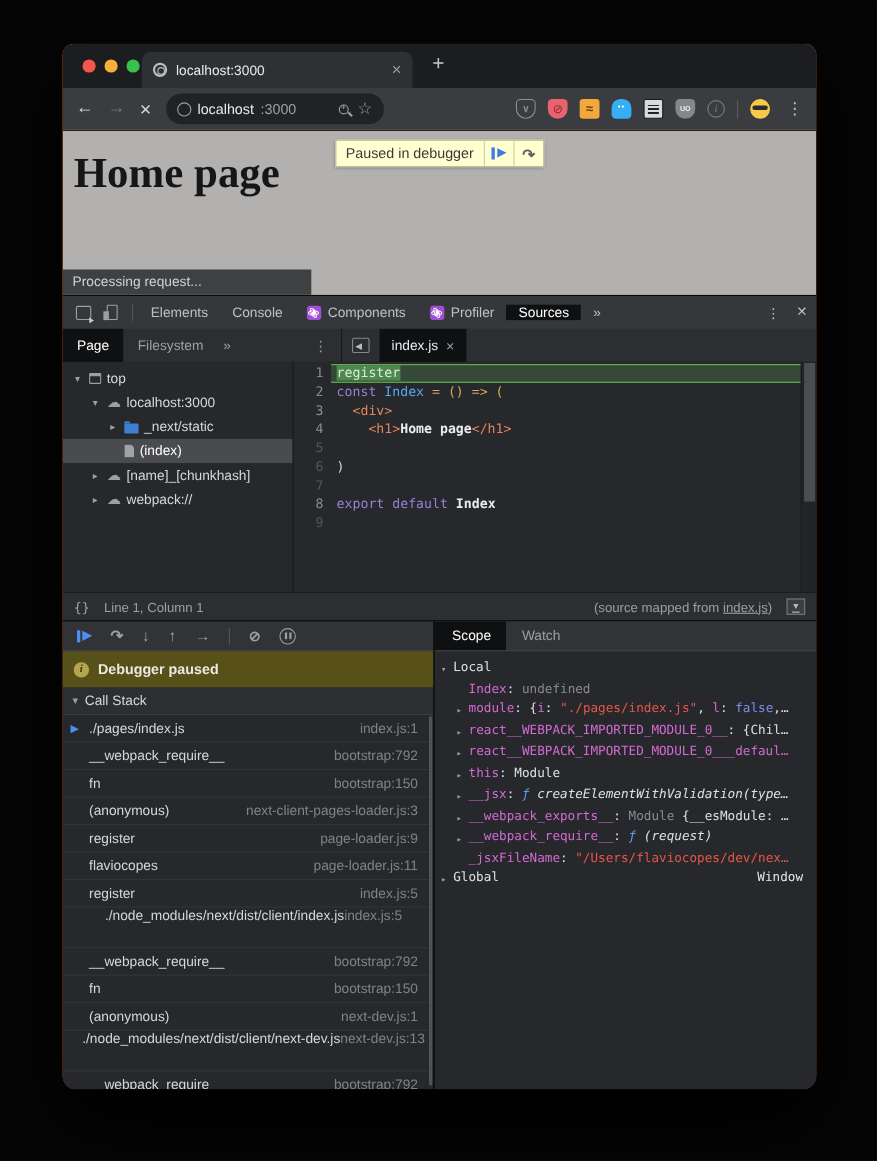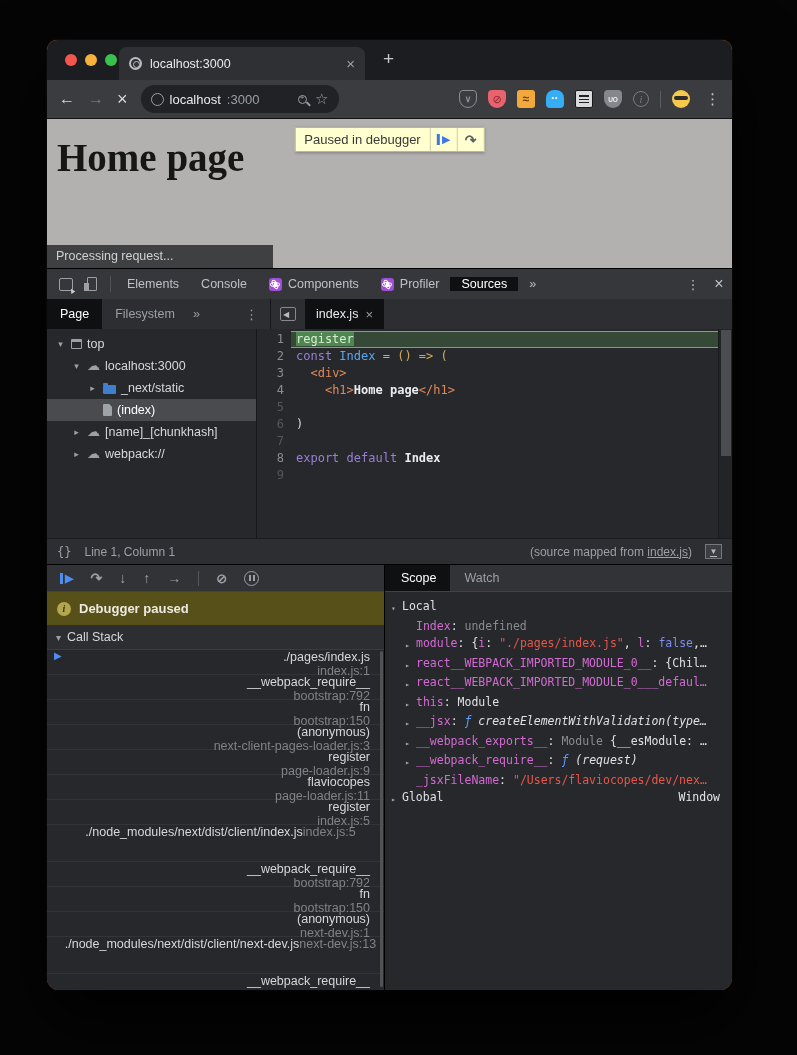--- a/index.html
+++ b/index.html
@@ -1,18 +1,18 @@
 <!DOCTYPE html>
 <html><head>
 <meta charset="utf-8">
 <style>
   * { margin:0; padding:0; box-sizing:border-box; }
   html,body { width:797px; height:1055px; background:#050505; overflow:hidden;
     font-family:"Liberation Sans", sans-serif; -webkit-font-smoothing:antialiased; }
-  .window { position:absolute; left:47px; top:40px; width:685px; height:950px;
+  .window { position:absolute; left:57px; top:40px; width:685px; height:950px;
     border-radius:10px 10px 12px 12px; overflow:hidden; background:#f97316;
     box-shadow:0 28px 70px rgba(0,0,0,.95), 0 0 0 1px rgba(255,255,255,.04); }
 
   
   .titlebar { position:relative; height:40px; background:#1c1d20; }
   .tl { position:absolute; top:14px; width:12px; height:12px; border-radius:50%; }
   .tl.red{ left:18px; background:#f4554d; } .tl.yel{ left:38px; background:#f6b03c; } .tl.grn{ left:58px; background:#39c14d; }
   .btab { position:absolute; left:72px; top:7px; height:33px; width:246px; background:#2e3034;
     border-radius:8px 8px 0 0; display:flex; align-items:center; padding:0 10px; gap:8px; }
   .favicon { width:13px; height:13px; border:2px solid #b9bcc1; border-radius:50%; position:relative; flex:none;}
@@ -86,21 +86,21 @@
   .dt-tab.active { background:#0f1011; color:#fff; }
   .react-icon { width:13px; height:13px; border-radius:3px; flex:none;
     background:radial-gradient(circle at center, #fff 1.5px, #a14fd6 1.8px); position:relative; }
   .react-icon::before, .react-icon::after { content:""; position:absolute; left:1.5px; top:4.5px; width:8px; height:3px; border:1px solid #fff; border-radius:50%; }
   .react-icon::after { transform:rotate(62deg); }
   .dt-spacer { flex:1; }
   .dt-menu, .dt-close { width:26px; display:flex; align-items:center; justify-content:center; color:#bdc1c6; }
   .dt-close { font-size:16px; }
 
   .dt-sub { height:30px; flex:none; display:flex; background:#2c2e31; }
-  .dt-sub-left { width:224px; flex:none; display:flex; align-items:center; border-right:1px solid #161719; }
+  .dt-sub-left { width:254px; flex:none; display:flex; align-items:center; border-right:1px solid #161719; }
   .sub-tab { height:100%; display:flex; align-items:center; padding:0 13px; color:#9aa0a6; }
   .sub-tab.active { background:#0f1011; color:#fff; }
   .sub-chev { color:#9aa0a6; padding:0 5px; }
   .sub-dots { margin-left:auto; color:#9aa0a6; padding:0 12px; font-size:13px; }
   .dt-sub-right { flex:1; display:flex; align-items:center; }
   .hidenav { width:16px; height:14px; border:1px solid #85888c; border-radius:2px; margin:0 9px; display:flex; align-items:center; color:#b8bbbe; font-size:8px; }
   .hidenav::before { content:"◀"; margin-left:2px; }
   .file-tab { height:100%; display:flex; align-items:center; gap:7px; padding:0 11px; background:#0f1011; color:#e8eaed; }
   .file-tab .x { color:#9aa0a6; font-size:13px; }
 
@@ -149,21 +149,21 @@
   .di-deactivate-breakpoints::before{content:"⊘"; font-size:13px;}
   .di-pause-on-exceptions { width:15px; height:15px; border:1.5px solid #9aa0a6; border-radius:50%; display:flex; align-items:center; justify-content:center; gap:2px; }
   .di-pause-on-exceptions::before, .di-pause-on-exceptions::after { content:""; width:2px; height:6px; background:#9aa0a6; }
   .dsep { width:1px; height:15px; background:#54565a; }
   .paused-msg { height:33px; background:#575019; display:flex; align-items:center; gap:8px; padding:0 10px; }
   .info-dot { width:14px; height:14px; border-radius:50%; background:#b3a64e; color:#3a3510; font-size:10px; font-weight:bold; font-style:italic;
     display:flex; align-items:center; justify-content:center; font-family:"Liberation Serif",serif; flex:none; }
   .paused-text { font-size:13px; font-weight:bold; color:#ece9e2; }
   .cs-header { height:25px; background:#2c2e31; border-bottom:1px solid #3a3c3f; display:flex; align-items:center; gap:6px; padding:0 9px; color:#d5d7da; }
   .cs-header::before { content:"▾"; color:#9aa0a6; font-size:10px; }
-  .frame { position:relative; height:25px; border-bottom:1px solid #323437; display:flex; align-items:flex-end; padding:0 14px 0 24px;flex-direction:column; }
+  .frame { position:relative; height:25px; border-bottom:1px solid #323437; display:flex; align-items:center; padding:0 14px 0 24px; }
   .fname { color:#d5d7da; white-space:nowrap; }
   .floc { margin-left:auto; color:#7f8387; white-space:nowrap; padding-left:10px; }
   .frame.wrap { height:37px; flex-direction:row; align-items:stretch; justify-content:center; }
   .frame.wrap .floc { margin-left:0; text-align:right; padding-left:0; }
   .frame.current::before { content:"▶"; position:absolute; left:7px; color:#4d8df5; font-size:10px; }
   .cs-scroll { position:absolute; right:1px; top:86px; bottom:4px; width:3px; background:#505254; border-radius:2px; }
 
   .debug-right { flex:1; background:#27282b; display:flex; flex-direction:column; }
   .scope-tabs { height:27px; background:#313337; border-bottom:1px solid #404246; display:flex; flex:none; }
   .scope-tab { display:flex; align-items:center; padding:0 14px; color:#9aa0a6; }

